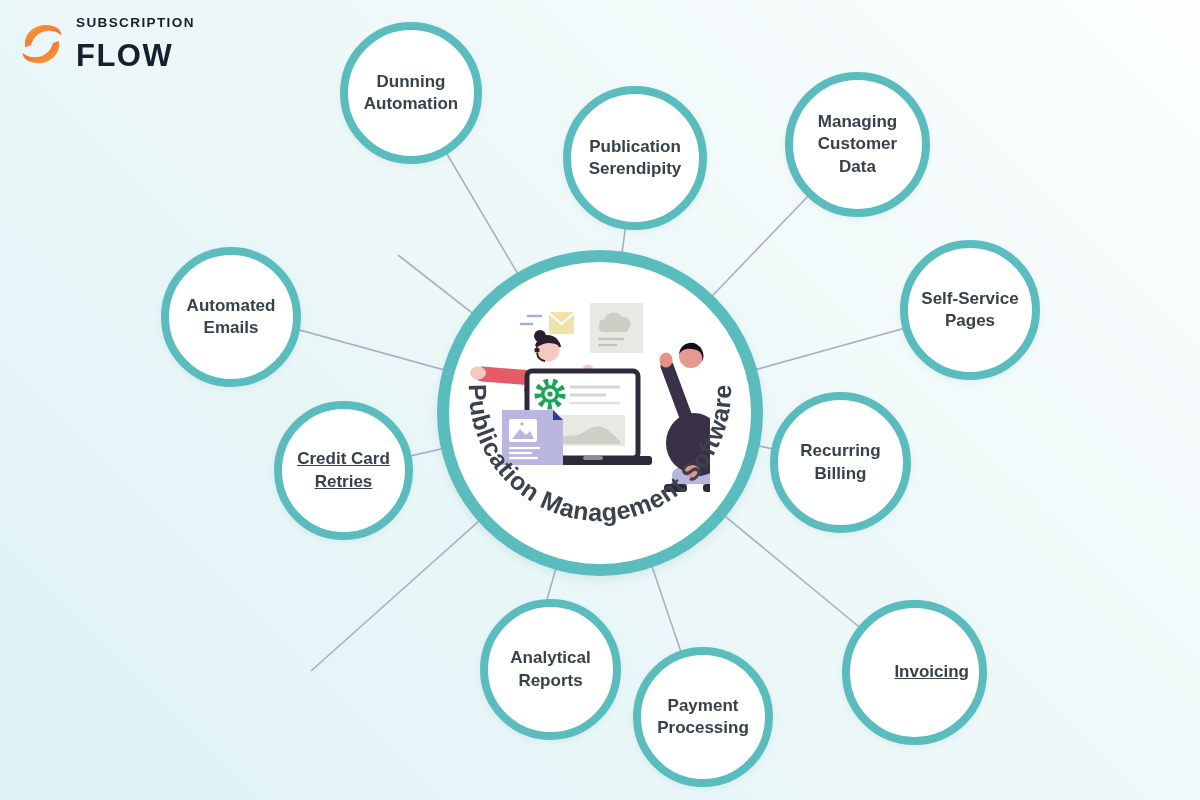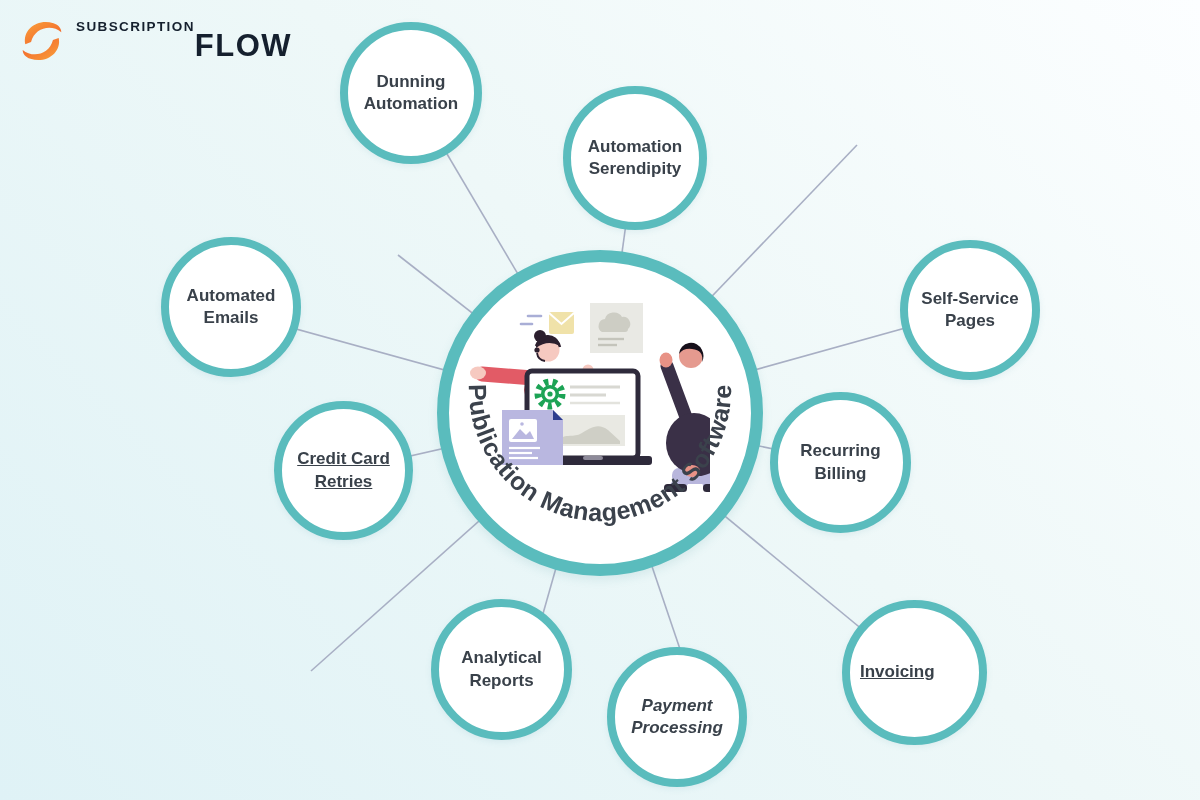--- a/index.html
+++ b/index.html
@@ -6,28 +6,28 @@
   body{font-family:"Liberation Sans", sans-serif;}
   #stage{
     position:relative;width:1200px;height:800px;overflow:hidden;
     background:linear-gradient(225deg,#fcfeff 0%,#eef8f8 45%,#dff2f6 100%);
   }
   
   #connectors{position:absolute;left:0;top:0;width:1200px;height:800px;}
   #connectors line{stroke:#a8afc4;stroke-width:1.6;}
   
   .logo{position:absolute;left:18px;top:16px;display:flex;align-items:center;gap:10px;}
-  .logo-text{display:flex;flex-direction:row;line-height:1;}
+  .logo-text{display:flex;flex-direction:column;line-height:1;}
   .logo-top{font-size:13.5px;font-weight:700;letter-spacing:1.4px;color:#15202e;}
   .logo-bottom{font-size:31px;font-weight:600;letter-spacing:1.5px;color:#15202e;margin-top:10px;}
   
   .node{
     position:absolute;box-sizing:border-box;border-radius:50%;
     background:#ffffff;border:8px solid #5abcbd;
-    display:flex;align-items:center;justify-content:flex-start;text-align:center;
+    display:flex;align-items:center;justify-content:flex-end;text-align:center;
     font-size:17px;font-weight:700;color:#39414a;line-height:1.3;
     padding:10px;box-shadow:0 2px 6px rgba(90,160,170,0.12);
   }
   
   .center-node{
     position:absolute;left:437px;top:250px;width:326px;height:326px;
     box-sizing:border-box;border-radius:50%;
     background:#ffffff;border:12px solid #5abcbd;
     box-shadow:0 4px 10px rgba(90,160,170,0.15);
   }
@@ -167,47 +167,50 @@
         <textPath href="#arcPath" startOffset="50%" text-anchor="middle">Publication Management Software</textPath>
       </text>
     </svg>
   </div>
 
   <div class="node" style="left:340px;top:22px;width:142px;height:142px;">
     <span>Dunning Automation</span>
   </div>
 
   <div class="node" style="left:563px;top:86px;width:144px;height:144px;">
-    <span>Automation Serendipity</span>
-  </div>
-
+    <span>Publication Serendipity</span>
+  </div>
+
+  <div class="node" style="left:785px;top:72px;width:145px;height:145px;">
+    <span>Managing Customer Data</span>
+  </div>
 
   <div class="node" style="left:900px;top:240px;width:140px;height:140px;">
     <span>Self-Service Pages</span>
   </div>
 
   <div class="node" style="left:770px;top:392px;width:141px;height:141px;">
     <span>Recurring Billing</span>
   </div>
 
   <div class="node" style="left:842px;top:600px;width:145px;height:145px;text-decoration:underline;">
     <span>Invoicing</span>
   </div>
 
-  <div class="node" style="left:607px;top:647px;width:140px;height:140px;font-style:italic;">
+  <div class="node" style="left:633px;top:647px;width:140px;height:140px;">
     <span>Payment Processing</span>
   </div>
 
-  <div class="node" style="left:431px;top:599px;width:141px;height:141px;">
+  <div class="node" style="left:480px;top:599px;width:141px;height:141px;">
     <span>Analytical Reports</span>
   </div>
 
 
   <div class="node" style="left:274px;top:401px;width:139px;height:139px;text-decoration:underline;">
     <span>Credit Card Retries</span>
   </div>
 
-  <div class="node" style="left:161px;top:237px;width:140px;height:140px;">
+  <div class="node" style="left:161px;top:247px;width:140px;height:140px;">
     <span>Automated Emails</span>
   </div>
 
 
 </div>
 
 </body></html>

